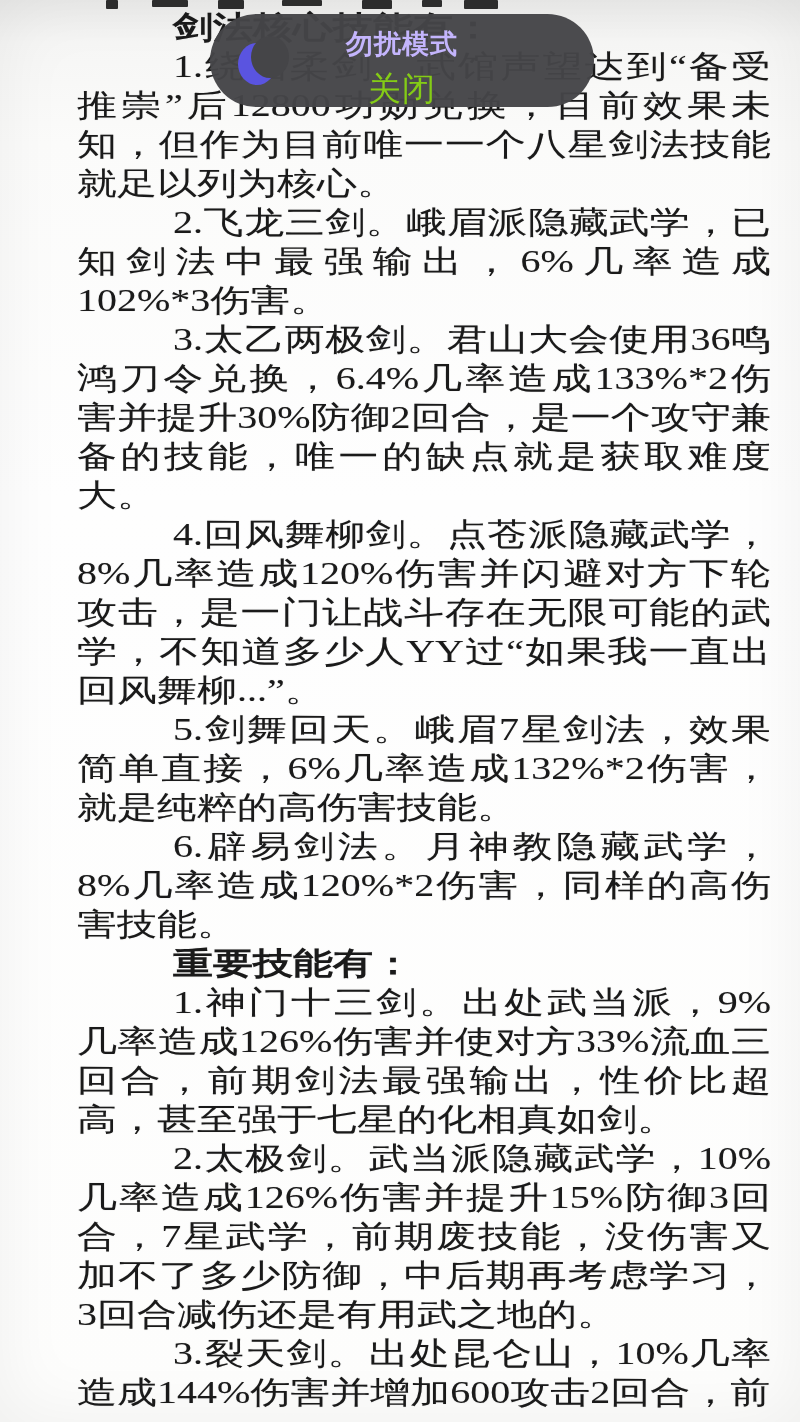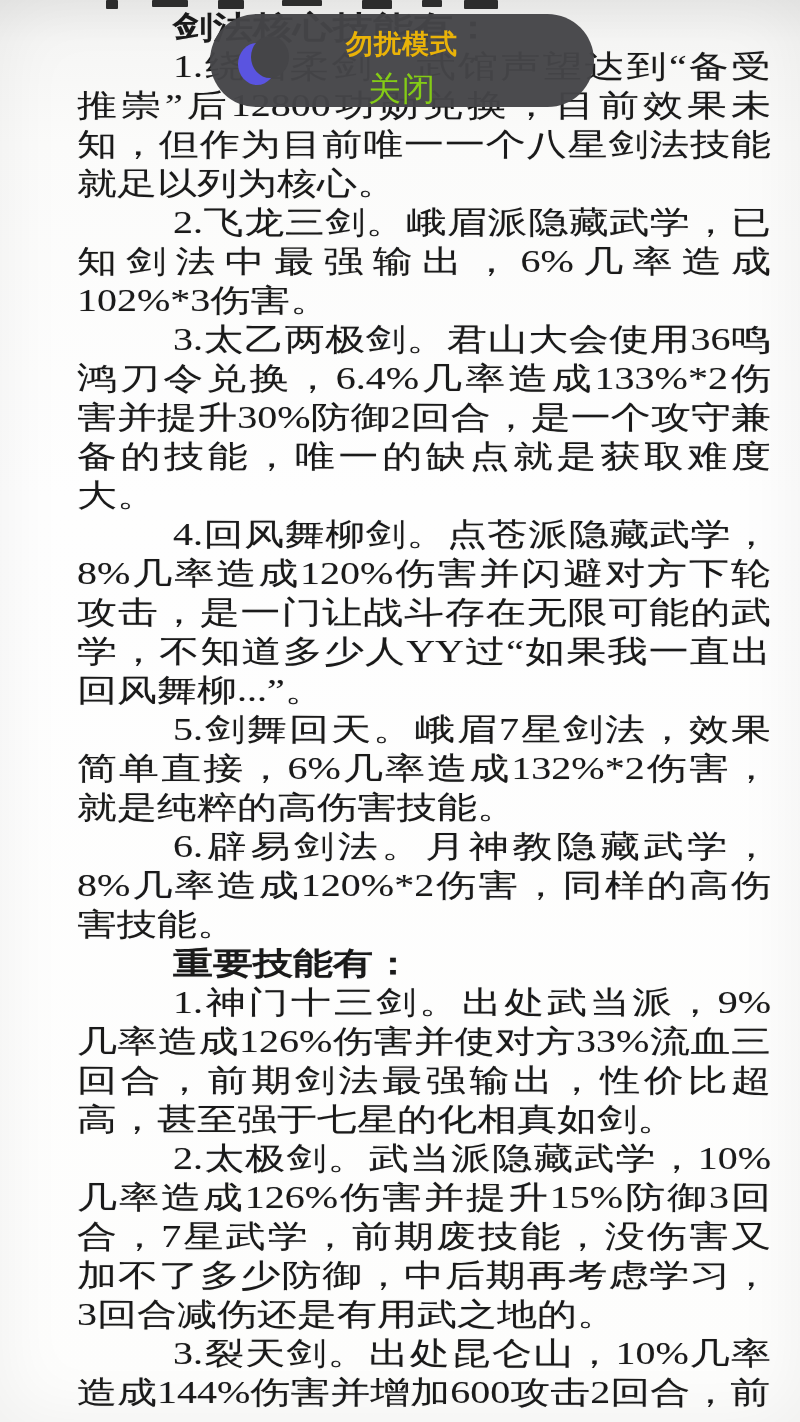--- a/index.html
+++ b/index.html
@@ -67,21 +67,21 @@
   .moon::after {
     content: ""; position: absolute; left: 13px; top: -7px;
     width: 38px; height: 42px;
     background: rgba(69,69,72,1); border-radius: 50%;
   }
   .toast-text {
     position: absolute; left: 0; right: 0; top: 12px;
     text-align: center;
   }
   .toast-title {
-    font-size: 27px; font-weight: 700; color: #eab308; letter-spacing: 1px;
+    font-size: 27px; font-weight: 700; color: #c4b5fd; letter-spacing: 1px;
   }
   .toast-action {
     margin-top: 5px; font-size: 33px; color: #84cc16; letter-spacing: 1px;
     cursor: pointer;
   }
 </style>
 </head>
 <body>
 
 <div class="page">

